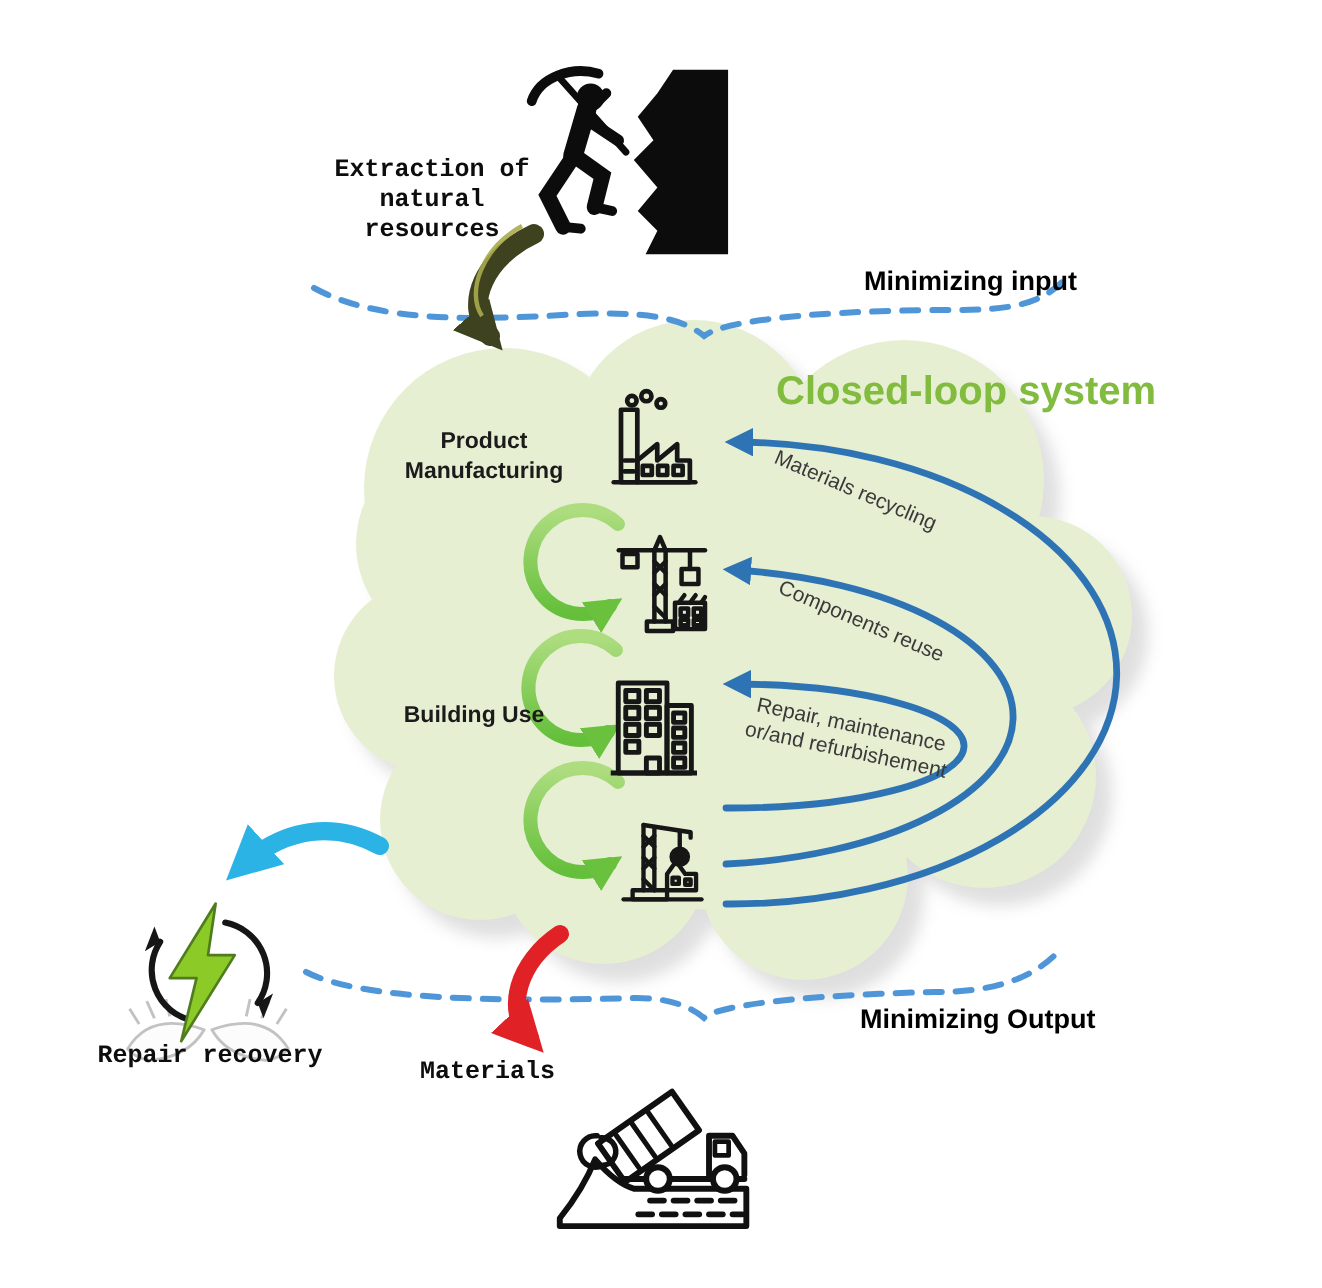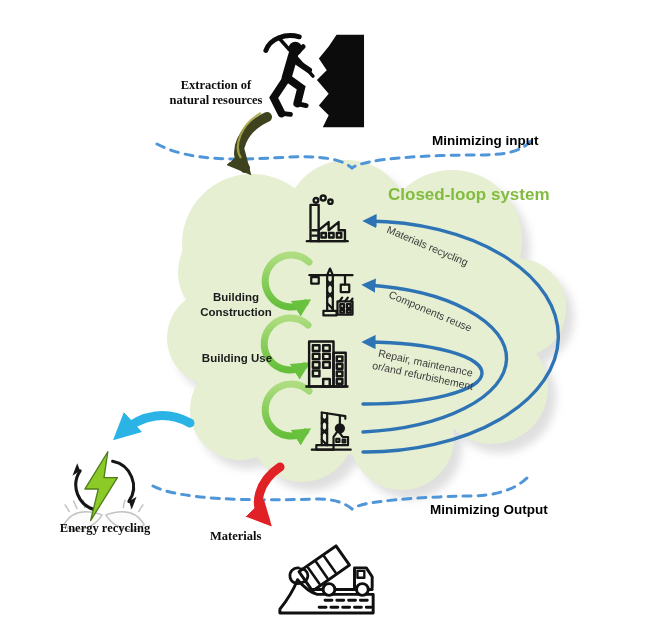--- a/index.html
+++ b/index.html
@@ -1,24 +1,24 @@
 <!DOCTYPE html>
 <html><head>
 <meta charset="utf-8">
 <style>
   html,body{margin:0;padding:0;background:#fff;}
   #canvas{position:relative;width:661px;height:644px;background:#ffffff;overflow:hidden;
           font-family:"Liberation Sans",sans-serif;}
   .abs{position:absolute;}
   .stage-label{position:absolute;width:116px;text-align:center;font-weight:700;
                font-size:11.5px;line-height:1.28;color:#1b1b1b;}
-  .serif-label{position:absolute;font-family:Liberation Serif, serif;font-weight:700;
+  .serif-label{position:absolute;font-family:Liberation Mono, monospace;font-weight:700;
                color:#0d0d0d;font-size:12.5px;line-height:1.2;text-align:center;}
   .minmax-label{position:absolute;font-weight:700;font-size:13.5px;color:#000000;white-space:nowrap;}
-  .closed-loop-label{position:absolute;font-weight:700;font-size:17px;color:#82bc3e;white-space:nowrap;}
+  .closed-loop-label{position:absolute;font-weight:700;font-size:20px;color:#82bc3e;white-space:nowrap;}
   .loop-label{position:absolute;font-size:10.5px;color:#3a3a3a;transform-origin:left top;line-height:1.2;}
   svg{display:block;}
 </style>
 </head>
 <body>
 
 <div id="canvas">
 
   <svg class="abs" style="left:0;top:0" width="661" height="644" viewBox="0 0 661 644">
     <defs>
@@ -202,26 +202,26 @@
       <circle cx="90" cy="84" r="6" fill="#fff"></circle>
     </g>
   </svg>
 
   <div class="serif-label" style="left:160px;top:78px;width:112px">Extraction of natural resources</div>
 
   <div class="minmax-label" style="left:432px;top:133px">Minimizing input</div>
 
   <div class="closed-loop-label" style="left:388px;top:185px">Closed-loop system</div>
 
-  <div class="stage-label" style="left:178px;top:290px">Building Construction</div>
+  <div class="stage-label" style="left:184px;top:214px">Product Manufacturing</div>
   <div class="stage-label" style="left:179px;top:351px">Building Use</div>
 
   <div class="loop-label" style="left:390px;top:223px;width:88px;transform:rotate(23deg)">Materials recycling</div>
   <div class="loop-label" style="left:392px;top:288px;width:92px;transform:rotate(23deg)">Components reuse</div>
   <div class="loop-label" style="left:376px;top:346px;width:104px;transform:rotate(12deg);text-align:center">Repair, maintenance or/and refurbishement</div>
 
-  <div class="serif-label" style="left:46px;top:521px;width:118px;white-space:nowrap">Energy recycling</div>
+  <div class="serif-label" style="left:46px;top:521px;width:118px;white-space:nowrap">Repair recovery</div>
 
   <div class="serif-label" style="left:210px;top:529px;white-space:nowrap">Materials</div>
 
   <div class="minmax-label" style="left:430px;top:502px">Minimizing Output</div>
 
 </div>
 
 </body></html>

